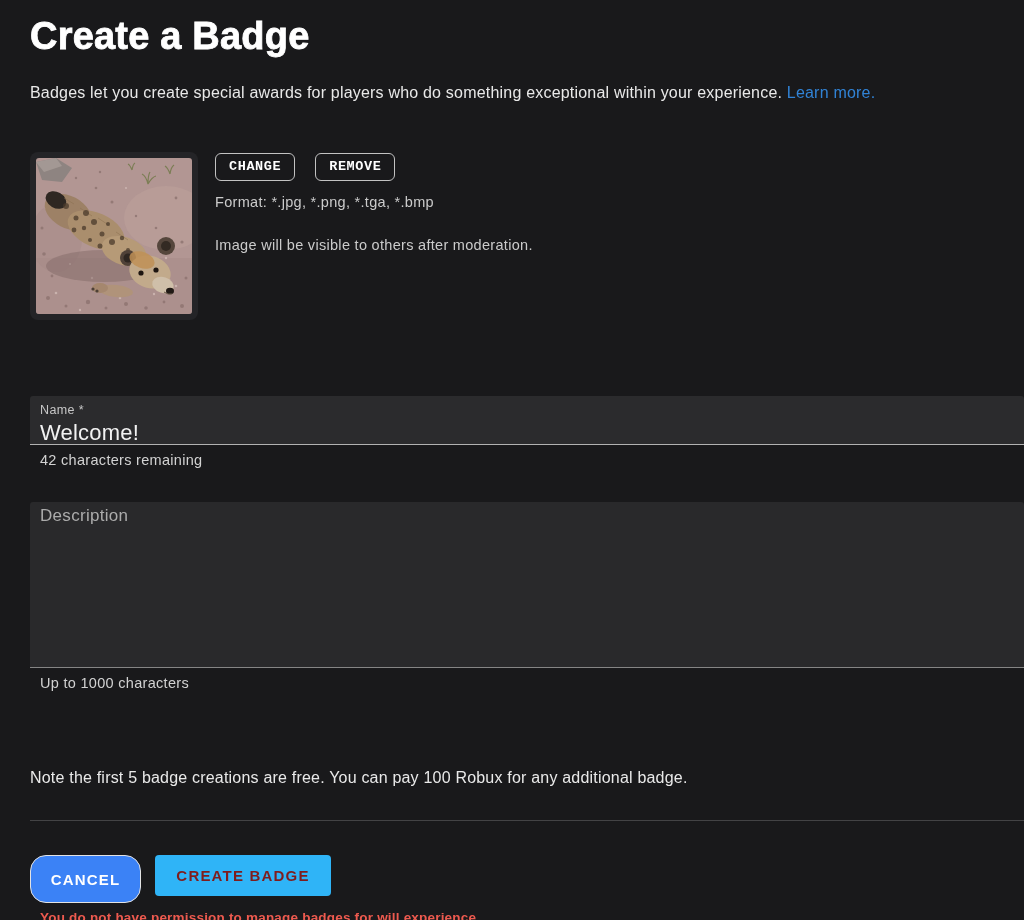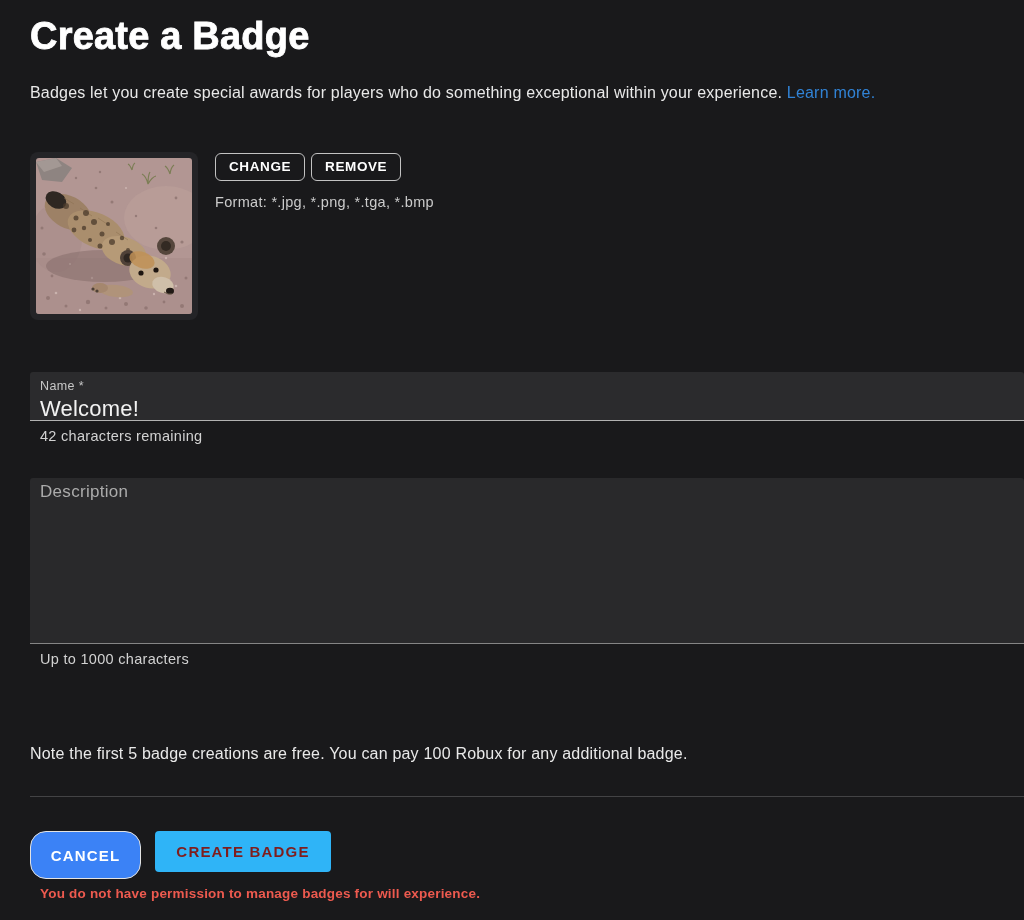--- a/index.html
+++ b/index.html
@@ -37,39 +37,39 @@
   .upload-row { display: flex; margin-top: 50px; }
   .thumb {
     width: 168px; height: 168px;
     background: #242427;
     border-radius: 8px;
     padding: 6px;
     flex: 0 0 auto;
   }
   .thumb svg { display: block; width: 156px; height: 156px; border-radius: 3px; }
   .upload-info { margin-left: 17px; padding-top: 1px; }
-  .btn-row { display: flex; gap: 6px; }
+  .btn-row { display: flex; gap: 20px; font-family: Liberation Mono, monospace; }
   .btn-outline-sm {
     background: transparent;
     border: 1px solid #c2c2c2;
     border-radius: 6px;
     color: #ffffff;
     font-family: inherit;
     font-weight: bold;
     font-size: 13.5px;
     letter-spacing: 0.6px;
     padding: 5px 13px 6px;
     cursor: pointer;
   }
   .hint { color: #cbcbcb; font-size: 14.5px; letter-spacing: 0.3px; margin: 0; }
   .hint.first { margin-top: 13px; }
   .hint.second { margin-top: 27px; }
 
   .field-name {
-    margin-top: 52px;
+    margin-top: 76px;
     background: #2b2b2d;
     border-bottom: 1px solid #b2b2b2;
     border-radius: 3px 3px 0 0;
     height: 49px;
     padding: 7px 10px 0;
   }
   .field-name label {
     display: block;
     font-size: 12.5px;
     color: #c6c6c6;
@@ -259,20 +259,21 @@
           <circle cx="120" cy="112" r="2.6" fill="#1d1510"></circle>
       </svg>
     </div>
 
     <div class="upload-info">
       <div class="btn-row">
         <button class="btn-outline-sm">CHANGE</button>
         <button class="btn-outline-sm">REMOVE</button>
       </div>
       <p class="hint first">Format: *.jpg, *.png, *.tga, *.bmp</p>
+      <p class="hint second">Image will be visible to others after moderation.</p>
     </div>
   </div>
 
   <div class="field-name">
     <label>Name *</label>
     <input type="text" value="Welcome!" style="">
   </div>
   <div class="helper">42 characters remaining</div>
 
   <div class="field-desc">

